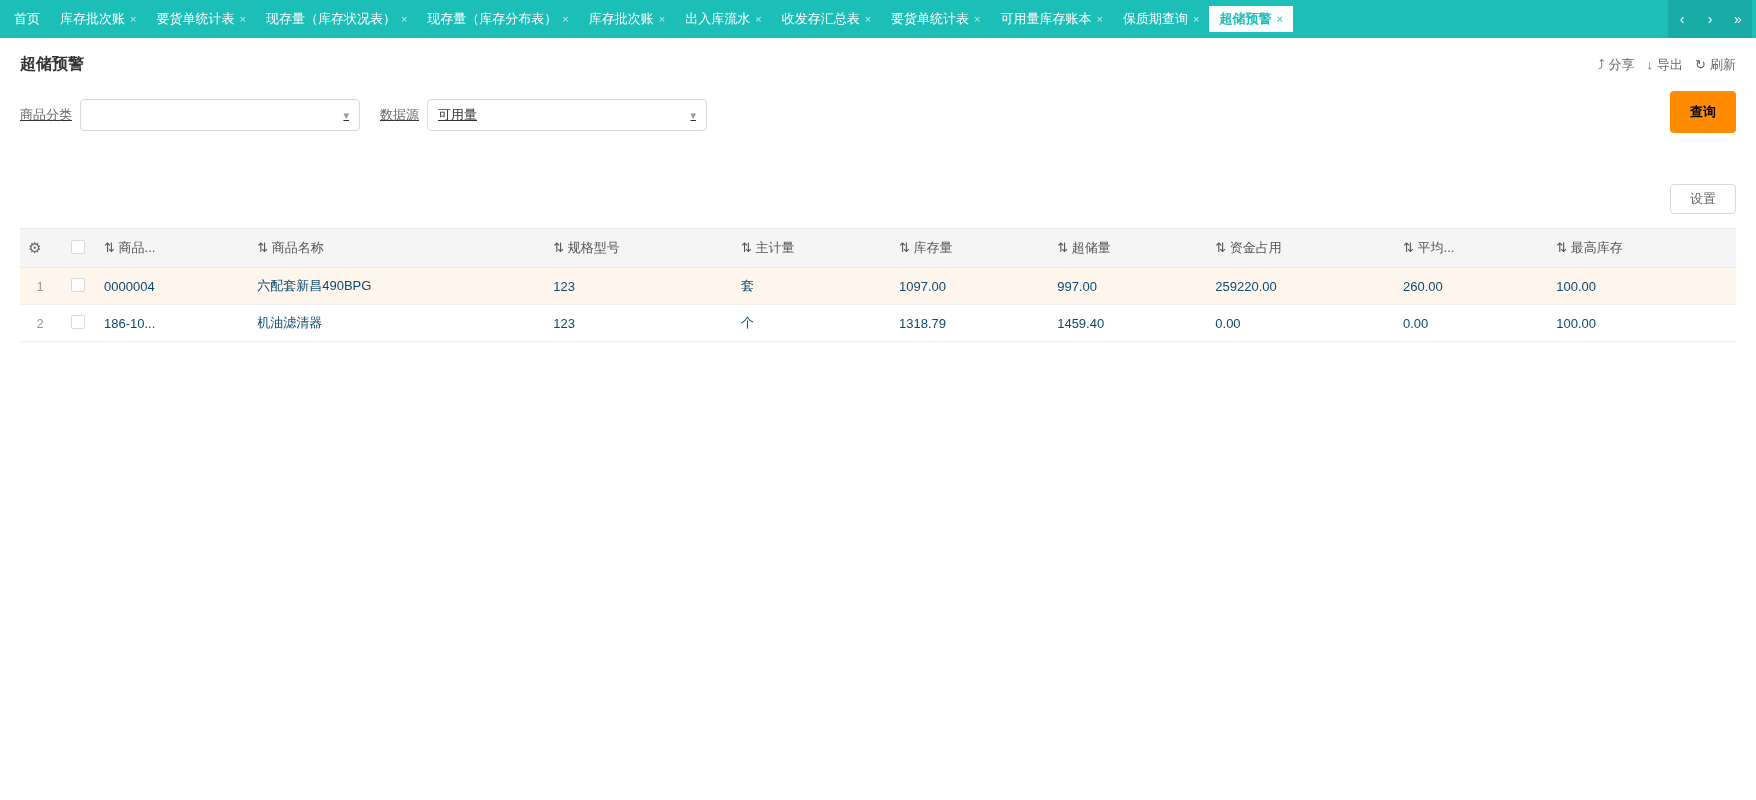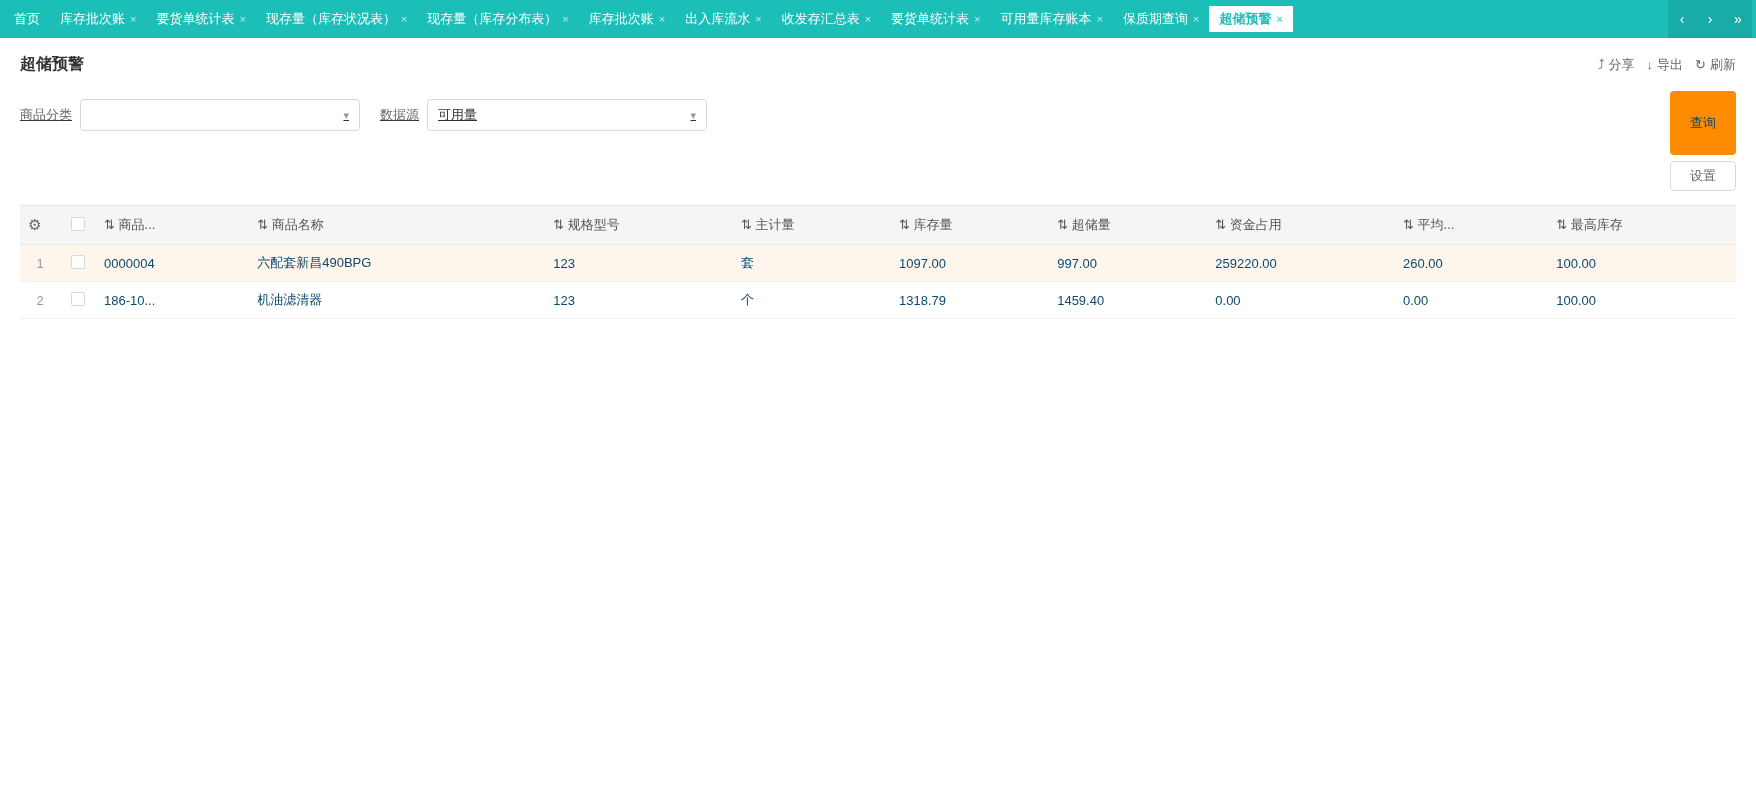--- a/index.html
+++ b/index.html
@@ -119,35 +119,37 @@
       background: #fff;
       font-size: 13px;
       color: #333;
     }
     .filter-select .arrow-down {
       color: #999;
       font-size: 11px;
     }
     .btn-query {
       background: #ff8c00;
-      color: #0c4a6e;
+      color: #000000;
       border: none;
       border-radius: 4px;
-      padding: 23px 20px;
-      font-size: 13px;
-      cursor: pointer;
+      padding: 12px 20px;
+      font-size: 13px;
+      cursor: pointer;
+      font-weight: bold;
     }
     .btn-settings {
       background: #fff;
       color: #666;
       border: 1px solid #d9d9d9;
       border-radius: 4px;
       padding: 5px 16px;
       font-size: 13px;
       cursor: pointer;
+      margin-top: 45px;
     }
     .filter-buttons {
       margin-left: auto;
       display: flex;
       flex-direction: column;
       gap: 6px;
     }
 
     
     .data-table {

